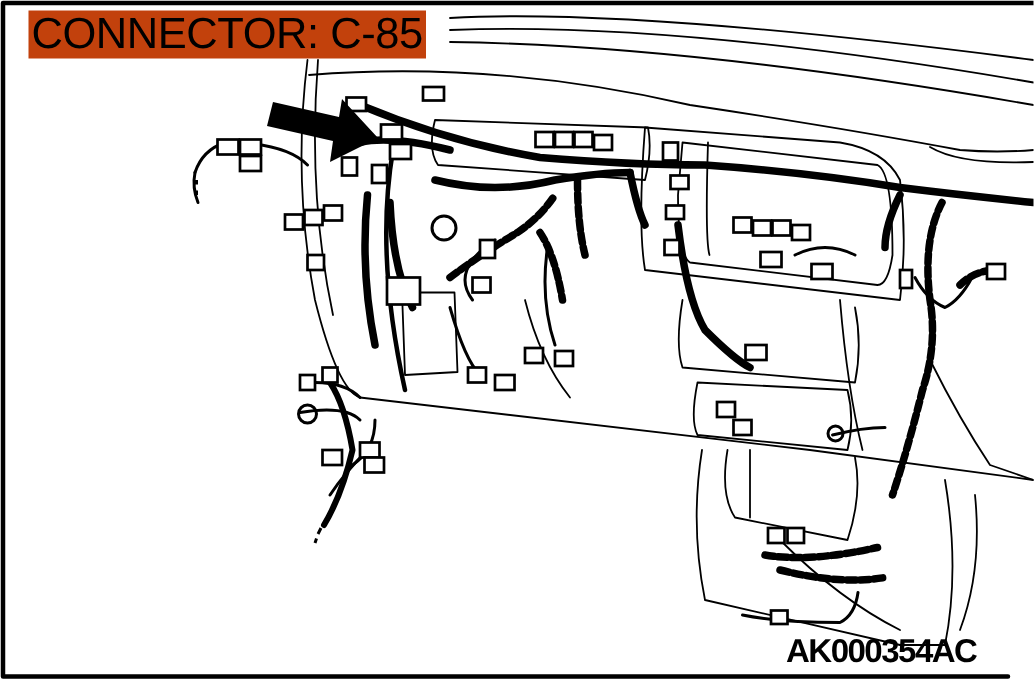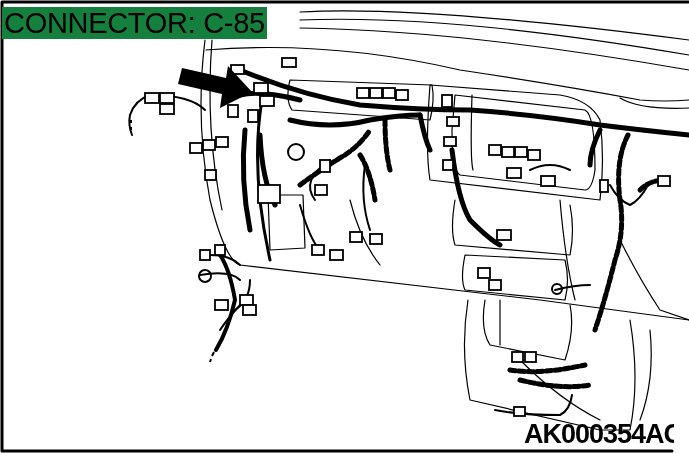--- a/index.html
+++ b/index.html
@@ -2,30 +2,30 @@
 <html><head>
 <meta charset="utf-8">
 <style>
   html, body { margin: 0; padding: 0; background: #ffffff; }
   body { width: 689px; height: 453px; position: relative; overflow: hidden; }
   #frame {
     position: absolute; left: 0; top: 0; width: 689px; height: 453px;
   }
   #frame svg { position: absolute; left: 0; top: 0; }
   .title-label {
-    position: absolute; left: 2px; top: 7px;
+    position: absolute; left: 19px; top: 7px;
     font-family: "Liberation Sans", sans-serif;
     font-size: 29px; line-height: 32px; color: #000;
-    background: #15803d; padding: 0 2px; letter-spacing: -0.3px;
+    background: #c2410c; padding: 0 2px; letter-spacing: -0.3px;
     white-space: nowrap;
   }
   .figure-code {
     position: absolute; left: 524px; top: 422px;
     font-family: "Liberation Sans", sans-serif;
-    font-weight: bold; font-size: 27px; line-height: 24px; color: #000;
+    font-weight: bold; font-size: 22px; line-height: 24px; color: #000;
     letter-spacing: -1px; white-space: nowrap;
     width: 150px; overflow: hidden;
   }
 </style>
 </head>
 <body>
 
 <div id="frame">
   <svg width="689" height="453" viewBox="0 0 689 453" xmlns="http://www.w3.org/2000/svg">
     <g fill="none" stroke="#000" stroke-linecap="round" stroke-linejoin="round">

